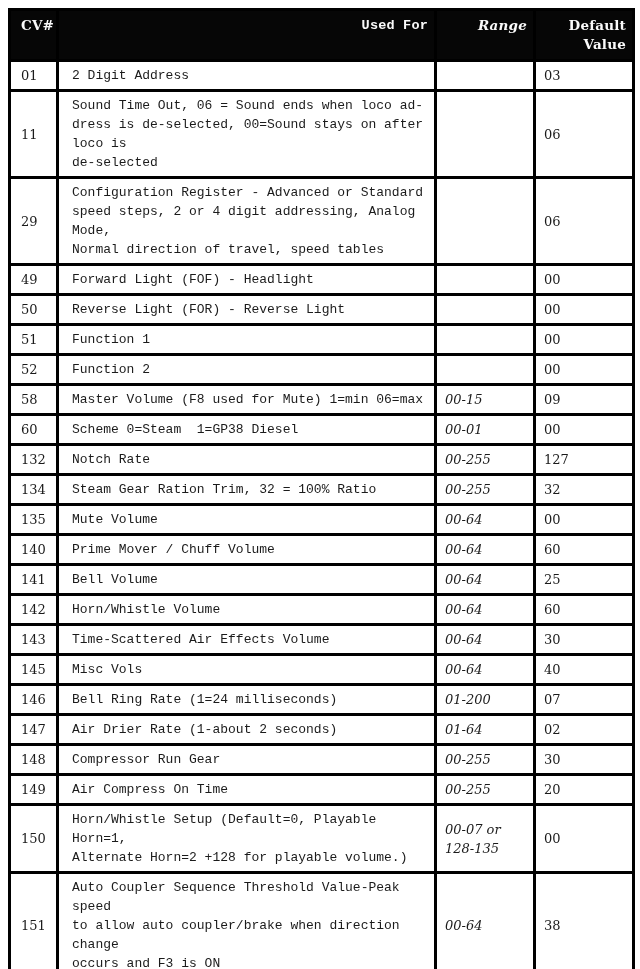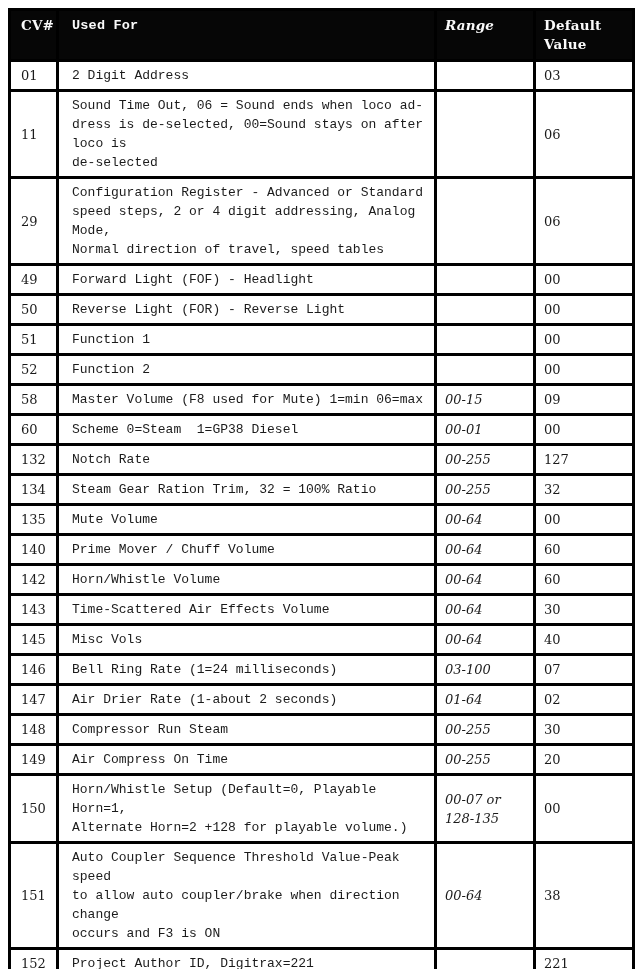--- a/index.html
+++ b/index.html
@@ -30,21 +30,21 @@
     width: 624px;
   }
   th, td {
     border: 3px solid var(--border);
   }
   th {
     background: var(--header-bg);
     color: var(--header-text);
     font-size: 13.5px;
     font-weight: bold;
-    text-align: left;
+    text-align: right;
     vertical-align: top;
     line-height: 19px;
     padding: 5px 6px;
     white-space: pre-line;
     letter-spacing: 0.2px;
   }
   td {
     color: var(--body-text);
     font-size: 13px;
     vertical-align: middle;
@@ -155,52 +155,58 @@
     <td class="c-range">00-64</td>
     <td class="c-def">00</td>
   </tr>
         <tr>
     <td class="c-cv">140</td>
     <td class="c-use">Prime Mover / Chuff Volume</td>
     <td class="c-range">00-64</td>
     <td class="c-def">60</td>
   </tr>
         <tr>
+    <td class="c-cv">141</td>
+    <td class="c-use">Bell Volume</td>
+    <td class="c-range">00-64</td>
+    <td class="c-def">25</td>
+  </tr>
+        <tr>
     <td class="c-cv">142</td>
     <td class="c-use">Horn/Whistle Volume</td>
     <td class="c-range">00-64</td>
     <td class="c-def">60</td>
   </tr>
         <tr>
     <td class="c-cv">143</td>
     <td class="c-use">Time-Scattered Air Effects Volume</td>
     <td class="c-range">00-64</td>
     <td class="c-def">30</td>
   </tr>
         <tr>
     <td class="c-cv">145</td>
     <td class="c-use">Misc Vols</td>
     <td class="c-range">00-64</td>
     <td class="c-def">40</td>
   </tr>
         <tr>
     <td class="c-cv">146</td>
     <td class="c-use">Bell Ring Rate (1=24 milliseconds)</td>
-    <td class="c-range">03-100</td>
+    <td class="c-range">01-200</td>
     <td class="c-def">07</td>
   </tr>
         <tr>
     <td class="c-cv">147</td>
     <td class="c-use">Air Drier Rate (1-about 2 seconds)</td>
     <td class="c-range">01-64</td>
     <td class="c-def">02</td>
   </tr>
         <tr>
     <td class="c-cv">148</td>
-    <td class="c-use">Compressor Run Steam</td>
+    <td class="c-use">Compressor Run Gear</td>
     <td class="c-range">00-255</td>
     <td class="c-def">30</td>
   </tr>
         <tr>
     <td class="c-cv">149</td>
     <td class="c-use">Air Compress On Time</td>
     <td class="c-range">00-255</td>
     <td class="c-def">20</td>
   </tr>
         <tr>

